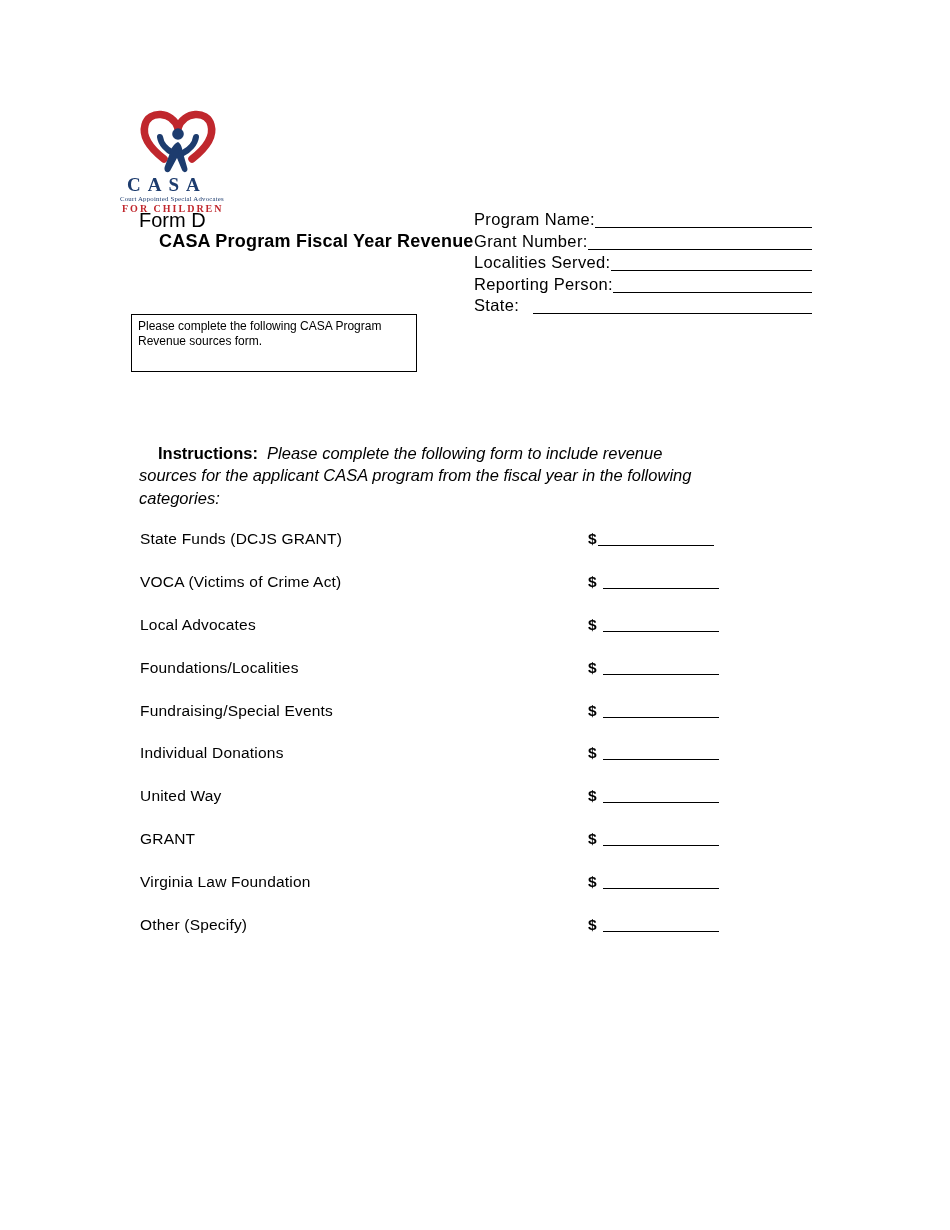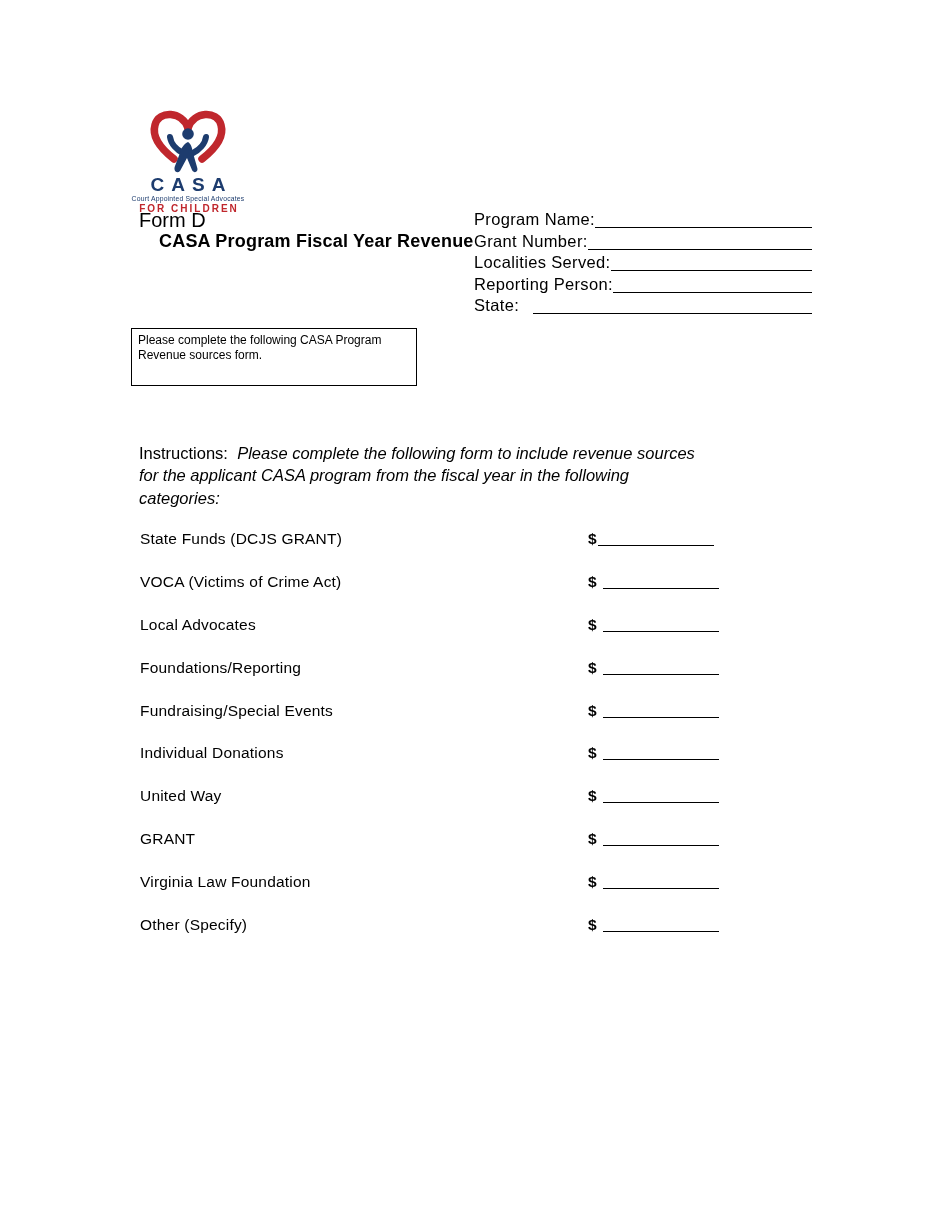--- a/index.html
+++ b/index.html
@@ -6,21 +6,21 @@
   .page{
     position:relative;
     width:950px;height:1230px;
     background:#ffffff;
     font-family:"Liberation Sans", sans-serif;
     color:#000;
     overflow:hidden;
   }
 
   
-  .logo{position:absolute;left:130px;top:106px;width:116px;text-align:center;}
+  .logo{position:absolute;left:120px;top:106px;width:116px;text-align:left;font-family:Liberation Serif, serif;}
   .logo-art{display:block;margin:0 auto;}
   .logo-org{
     font-weight:bold;font-size:19px;letter-spacing:7px;
     color:#1d3c6e;margin-top:1px;text-indent:7px;line-height:20px;
   }
   .logo-tagline{font-size:6.8px;color:#1d3c6e;line-height:8px;letter-spacing:0.2px;}
   .logo-subtagline{
     font-size:10px;font-weight:bold;color:#c0272d;
     letter-spacing:2px;line-height:9px;margin-top:1px;text-indent:2px;
   }
@@ -32,28 +32,28 @@
   
   .header-fields{position:absolute;left:474px;top:209px;width:338px;}
   .field-row{display:flex;align-items:flex-end;height:21.5px;}
   .field-label{white-space:nowrap;font-size:16.5px;line-height:21.5px;letter-spacing:0.35px;}
   .field-line{flex:1;border-bottom:1.9px solid #000;margin-bottom:2.5px;min-height:1px;}
   .field-row.f-date .field-line{margin-left:14px;}
   .field-row.f-year .field-line{flex:none;width:123px;margin-left:12px;}
 
   
   .note-box{
-    position:absolute;left:131px;top:328px;width:272px;height:48px;
+    position:absolute;left:131px;top:314px;width:272px;height:48px;
     border:1px solid #000;padding:4px 6px;
   }
   .note-text{font-size:12px;line-height:14.5px;}
 
   
   .instructions{position:absolute;left:139px;top:442px;width:562px;font-size:16.5px;line-height:22.3px;}
-  .instructions-label{font-weight:normal;font-style:normal;}
+  .instructions-label{font-weight:bold;font-style:normal;margin-left:19px;}
   .instructions-text{font-style:italic;}
 
   
   .revenue-table{position:absolute;left:140px;top:529px;width:600px;}
   .revenue-row{position:relative;height:42.9px;}
   .revenue-label{font-size:15.5px;font-weight:normal;line-height:19px;letter-spacing:0.2px;white-space:nowrap;}
   .amount-cell{position:absolute;left:448px;top:0;font-size:15.5px;font-weight:bold;line-height:19px;white-space:nowrap;}
   .amount-line{
     display:inline-block;width:116px;border-bottom:1.9px solid #000;
     transform:translateY(2px);margin-left:6px;
@@ -121,21 +121,21 @@
       <span class="revenue-label">VOCA (Victims of Crime Act)</span>
       <span class="amount-cell"><span>$</span><span class="amount-line"></span></span>
     </div>
 
     <div class="revenue-row">
       <span class="revenue-label">Local Advocates</span>
       <span class="amount-cell"><span>$</span><span class="amount-line"></span></span>
     </div>
 
     <div class="revenue-row">
-      <span class="revenue-label">Foundations/Reporting</span>
+      <span class="revenue-label">Foundations/Localities</span>
       <span class="amount-cell"><span>$</span><span class="amount-line"></span></span>
     </div>
 
     <div class="revenue-row">
       <span class="revenue-label">Fundraising/Special Events</span>
       <span class="amount-cell"><span>$</span><span class="amount-line"></span></span>
     </div>
 
     <div class="revenue-row">
       <span class="revenue-label">Individual Donations</span>

